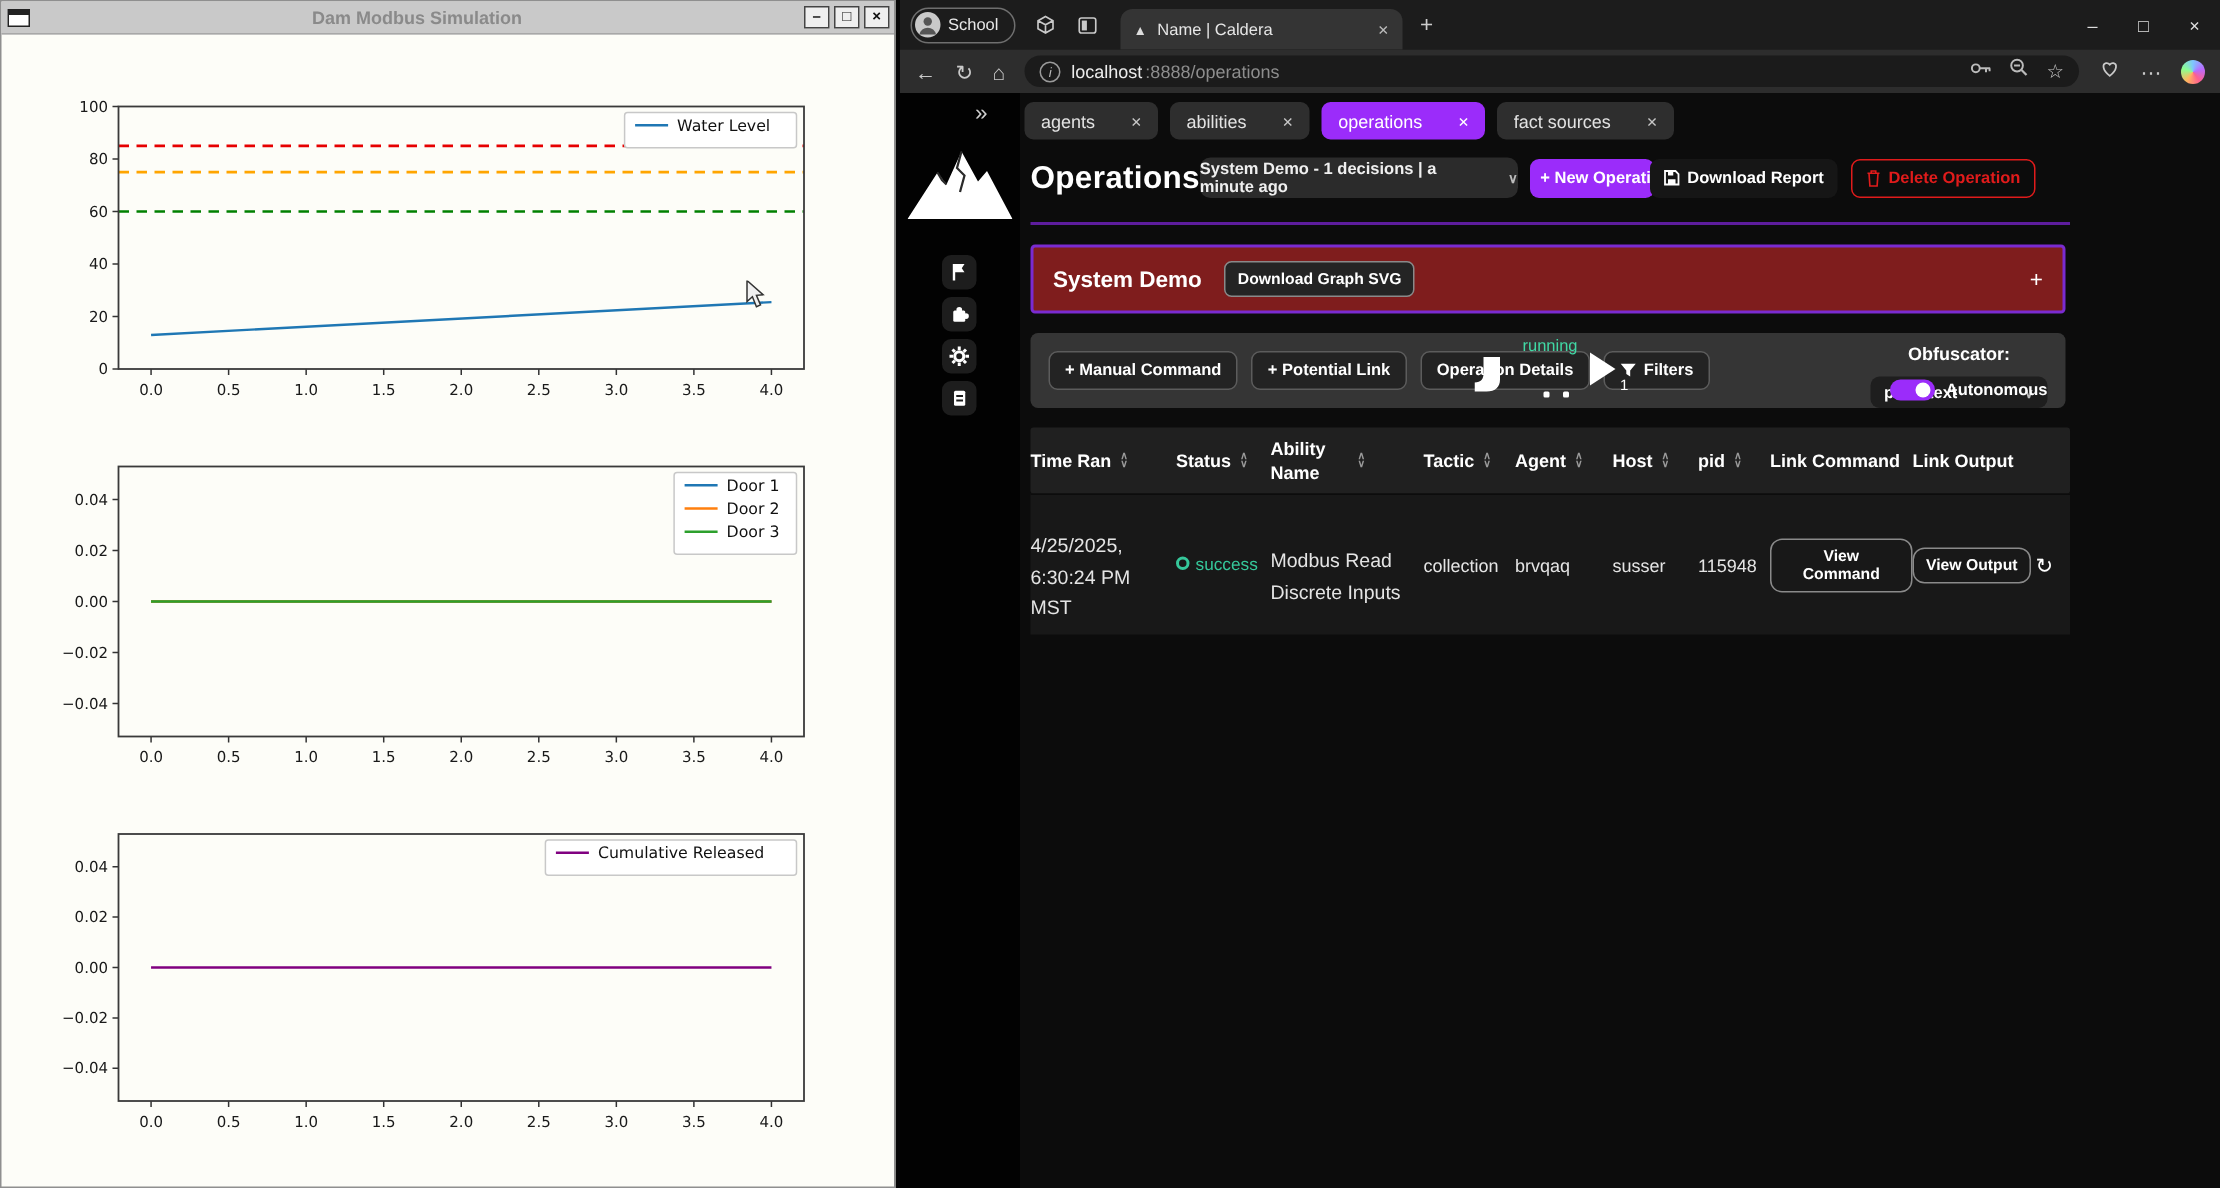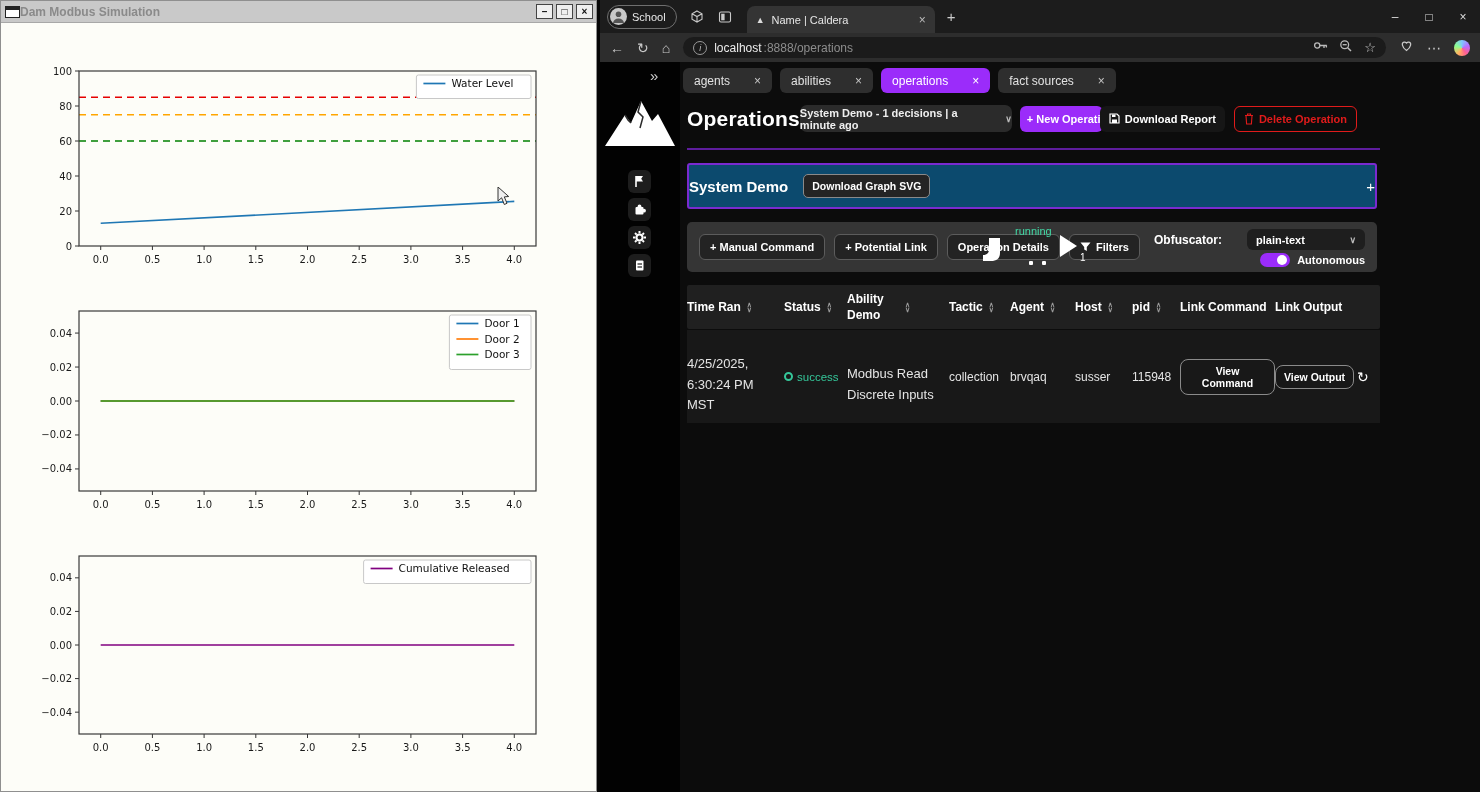--- a/index.html
+++ b/index.html
@@ -5,21 +5,21 @@
   html,body{margin:0;padding:0;background:#000;}
   .stage{position:relative;width:1480px;height:792px;background:#060606;overflow:hidden;
          font-family:"Liberation Sans",sans-serif;-webkit-font-smoothing:antialiased;}
   
   .simwin{position:absolute;left:0;top:0;width:597px;height:792px;background:#fdfdf8;
           border:1px solid #8f8f8f;box-sizing:border-box;}
   .simbar{position:absolute;left:0;top:0;right:0;height:21px;background:#c9c9c9;
           display:flex;align-items:center;border-bottom:1px solid #a8a8a8;}
   .simmenu{width:15px;height:12px;background:#fff;border:1px solid #222;margin-left:4px;
            box-sizing:border-box;border-top:4px solid #222;}
-  .simtitle{flex:1;font-weight:bold;font-size:12px;color:#8a8a8a;}
+  .simtitle{flex:1;text-align:center;font-weight:bold;font-size:12px;color:#8a8a8a;}
   .simbtns{display:flex;gap:3px;margin-right:3px;}
   .simbtn{width:17px;height:15px;background:#efefef;border:1px solid #444;box-sizing:border-box;
           font-size:10px;line-height:13px;text-align:center;color:#111;font-weight:bold;}
   .chartsvg{position:absolute;}
   .tk{font:10px "DejaVu Sans",sans-serif;fill:#1a1a1a;}
   .lg{font:10.5px "DejaVu Sans",sans-serif;fill:#111;}
   .cursor{position:absolute;left:496px;top:186px;width:14px;height:20px;}
   
   .browser{position:absolute;left:600px;top:0;width:880px;height:792px;background:#0c0c0c;}
   .tabstrip{position:absolute;left:0;top:0;right:0;height:33px;background:#1c1c1c;display:flex;align-items:center;}
@@ -69,57 +69,57 @@
   .opselect .ch{color:#bbb;font-size:9px;}
   .btn{border:0;border-radius:6px;font-weight:bold;font-size:11px;font-family:inherit;display:flex;
        align-items:center;gap:5px;}
   .newop{margin-left:8px;background:#9b2cfa;color:#fff;height:26px;padding:0 7px;width:83px;
          overflow:hidden;white-space:nowrap;border-radius:6px;}
   .dlrep{margin-left:-3px;background:#161616;color:#fff;height:26px;padding:0 9px;position:relative;z-index:2;
          border-radius:6px;justify-content:space-between;}
   .delop{margin-left:9px;background:transparent;border:1px solid #e01b1b;color:#e01b1b;height:26px;
          padding:0 9px;border-radius:6px;}
   .divider{position:absolute;left:7px;top:86px;width:693px;height:2px;background:#5e1d9e;}
-  .syspanel{position:absolute;left:7px;top:101px;width:690px;height:46px;background:#0c4a6e;
+  .syspanel{position:absolute;left:7px;top:101px;width:690px;height:46px;background:#7f1d1d;
             border:2px solid #7a2bd0;border-radius:3px;box-sizing:border-box;display:flex;
-            align-items:center;padding:0 0;}
+            align-items:center;padding:0 13px;}
   .systitle{font-size:15px;font-weight:bold;color:#fff;}
   .dlgraph{margin-left:15px;background:#242424;border:1px solid #8a8a8a;border-radius:5px;color:#fff;
            font-weight:bold;font-size:10.5px;padding:5px 8px;}
   .sysplus{margin-left:auto;color:#fff;font-size:15px;}
   .cmdpanel{position:absolute;left:7px;top:160px;width:690px;height:50px;background:#353535;border-radius:5px;
             display:flex;align-items:center;gap:9px;padding:0 12px;box-sizing:border-box;}
   .cbtn{background:#232323;border:1px solid #5c5c5c;border-radius:6px;color:#fff;font-weight:bold;
         font-size:11px;padding:6px 10px;display:flex;align-items:center;gap:5px;}
   .running{position:absolute;left:328px;top:3px;color:#41d9a5;font-size:11px;}
   .boot{position:absolute;left:296px;top:16px;}
   .dots{position:absolute;left:342px;top:39px;display:flex;gap:9px;}
   .dots i{width:4px;height:4px;background:#fff;border-radius:1px;}
   .play{position:absolute;left:373px;top:13px;width:0;height:0;border-left:17px solid #fff;
         border-top:11px solid transparent;border-bottom:11px solid transparent;}
   .playnum{position:absolute;left:393px;top:30px;color:#fff;font-size:10px;}
-  .obfrow{position:absolute;right:12px;top:7px;display:flex;align-items:center;gap:25px;}
+  .obfrow{position:absolute;right:12px;top:7px;display:flex;align-items:center;gap:8px;flex-direction:column;}
   .obflabel{color:#fff;font-size:12px;font-weight:bold;}
   .obfsel{width:100px;height:21px;background:#1e1e1e;border-radius:6px;display:flex;align-items:center;
           padding:0 9px;color:#fff;font-weight:bold;font-size:11px;}
   .obfsel .ch{margin-left:auto;color:#bbb;font-size:9px;}
   .autorow{position:absolute;right:12px;top:31px;display:flex;align-items:center;gap:7px;}
   .toggle{width:30px;height:14px;background:#9b2cfa;border-radius:8px;position:relative;}
   .knob{position:absolute;right:3px;top:2px;width:10px;height:10px;background:#fff;border-radius:50%;}
   .autolabel{color:#fff;font-size:11px;font-weight:bold;}
   .tbl{position:absolute;left:7px;top:223px;width:693px;}
   .trow{display:grid;grid-template-columns:97px 63px 102px 61px 65px 57px 48px 95px 82px 23px;align-items:center;}
   .thead{background:#202020;border-radius:2px;padding:6px 0;}
   .th{display:flex;align-items:center;color:#fff;font-weight:bold;font-size:12px;}
   .th .wrap{display:inline-block;width:52px;line-height:1.35;}
   .sort{display:inline-flex;flex-direction:column;margin-left:6px;color:#9a9a9a;font-size:7px;line-height:5px;}
   .tbody{background:#181818;padding:8px 0;border-top:1px solid #0c0c0c;}
   .td{color:#e4e4e4;font-size:12px;}
   .td.small{font-size:13px;line-height:1.55;margin-top:16px;}
-  .status{display:flex;align-items:center;gap:4px;color:#35c79a;font-size:11.5px;}
+  .status{display:flex;align-items:flex-start;gap:4px;color:#35c79a;font-size:11.5px;}
   .ring{width:9px;height:9px;border:2px solid #35c79a;border-radius:50%;box-sizing:border-box;}
   .viewbtn{background:transparent;border:1px solid #8a8a8a;border-radius:8px;color:#fff;font-weight:bold;
            font-size:10.5px;padding:5px 8px;font-family:inherit;}
   .rowrefresh{color:#fff;font-size:14px;}
 </style>
 </head>
 <body>
 
 <div class="stage">
 
@@ -466,21 +466,21 @@
                 </span>
               </span>
             <span class="th">
                 <span>Status</span>
                 <span class="sort">
                   <span>∧</span>
                   <span>∨</span>
                 </span>
               </span>
             <span class="th">
-                <span class="wrap">Ability Demo</span>
+                <span class="wrap">Ability Name</span>
                 <span class="sort">
                   <span>∧</span>
                   <span>∨</span>
                 </span>
               </span>
             <span class="th">
                 <span>Tactic</span>
                 <span class="sort">
                   <span>∧</span>
                   <span>∨</span>

